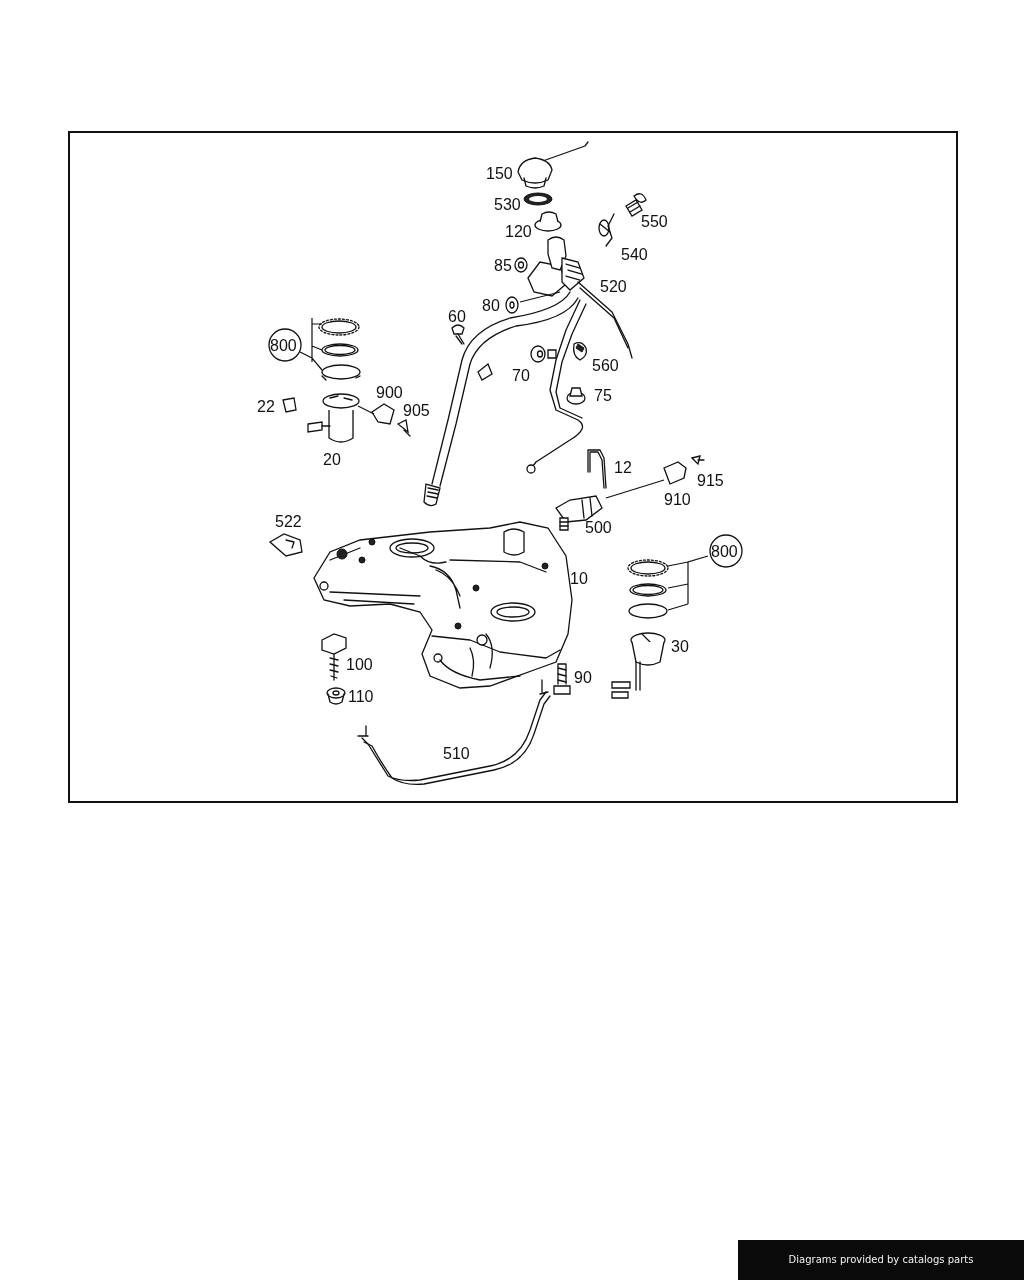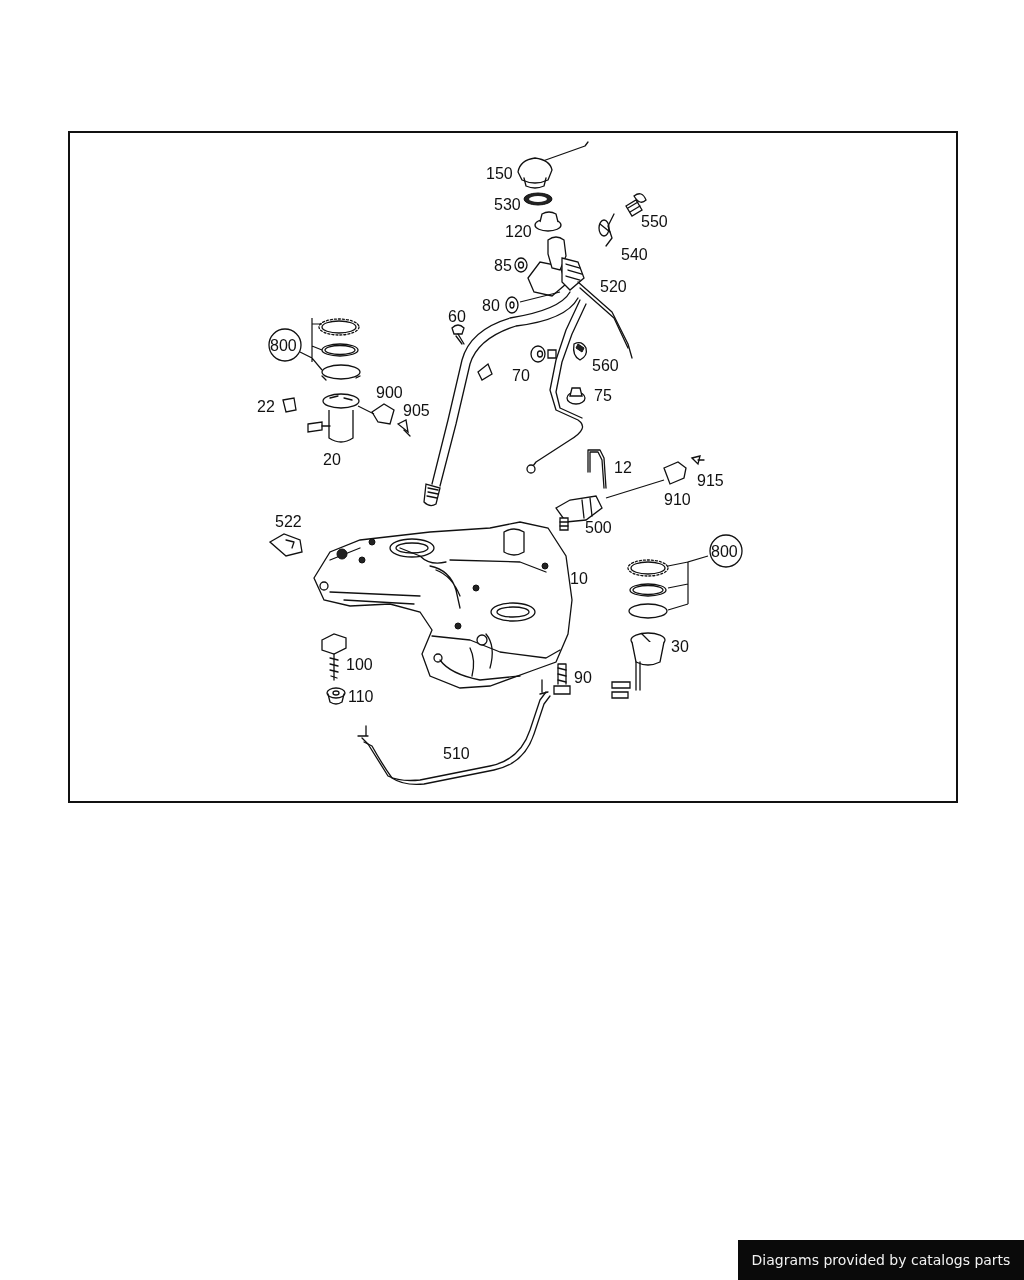--- a/index.html
+++ b/index.html
@@ -8,21 +8,21 @@
     .frame { position: absolute; left: 68px; top: 131px; width: 886px; height: 668px;
              border: 2px solid #111111; box-sizing: content-box; }
     svg.diagram { position: absolute; left: 0; top: 0; width: 1024px; height: 1280px; }
     .callout { font-family: "Liberation Sans", sans-serif; font-size: 16px; fill: #111111; }
     .part { fill: none; stroke: #111; stroke-width: 1.3; stroke-linejoin: round; stroke-linecap: round; }
     .part-fill { fill: #ffffff; stroke: #111; stroke-width: 1.3; }
     .dark { fill: #222; stroke: #111; stroke-width: 1; }
     .leader { stroke: #111; stroke-width: 1.2; fill: none; }
     .footer { position: absolute; left: 738px; top: 1240px; width: 286px; height: 40px;
               background: #0a0a0a; color: #f2f2f2; font-family: "DejaVu Sans", sans-serif;
-              font-size: 14px; line-height: 40px; text-align: center; white-space: nowrap; }
+              font-size: 10px; line-height: 40px; text-align: center; white-space: nowrap; }
   </style>
 </head>
 <body>
 
 <div class="frame"></div>
 
 <svg class="diagram" viewBox="0 0 1024 1280" xmlns="http://www.w3.org/2000/svg">
 
   <g>
     <path class="part" d="M540 162 L585 146 L588 142"></path>

